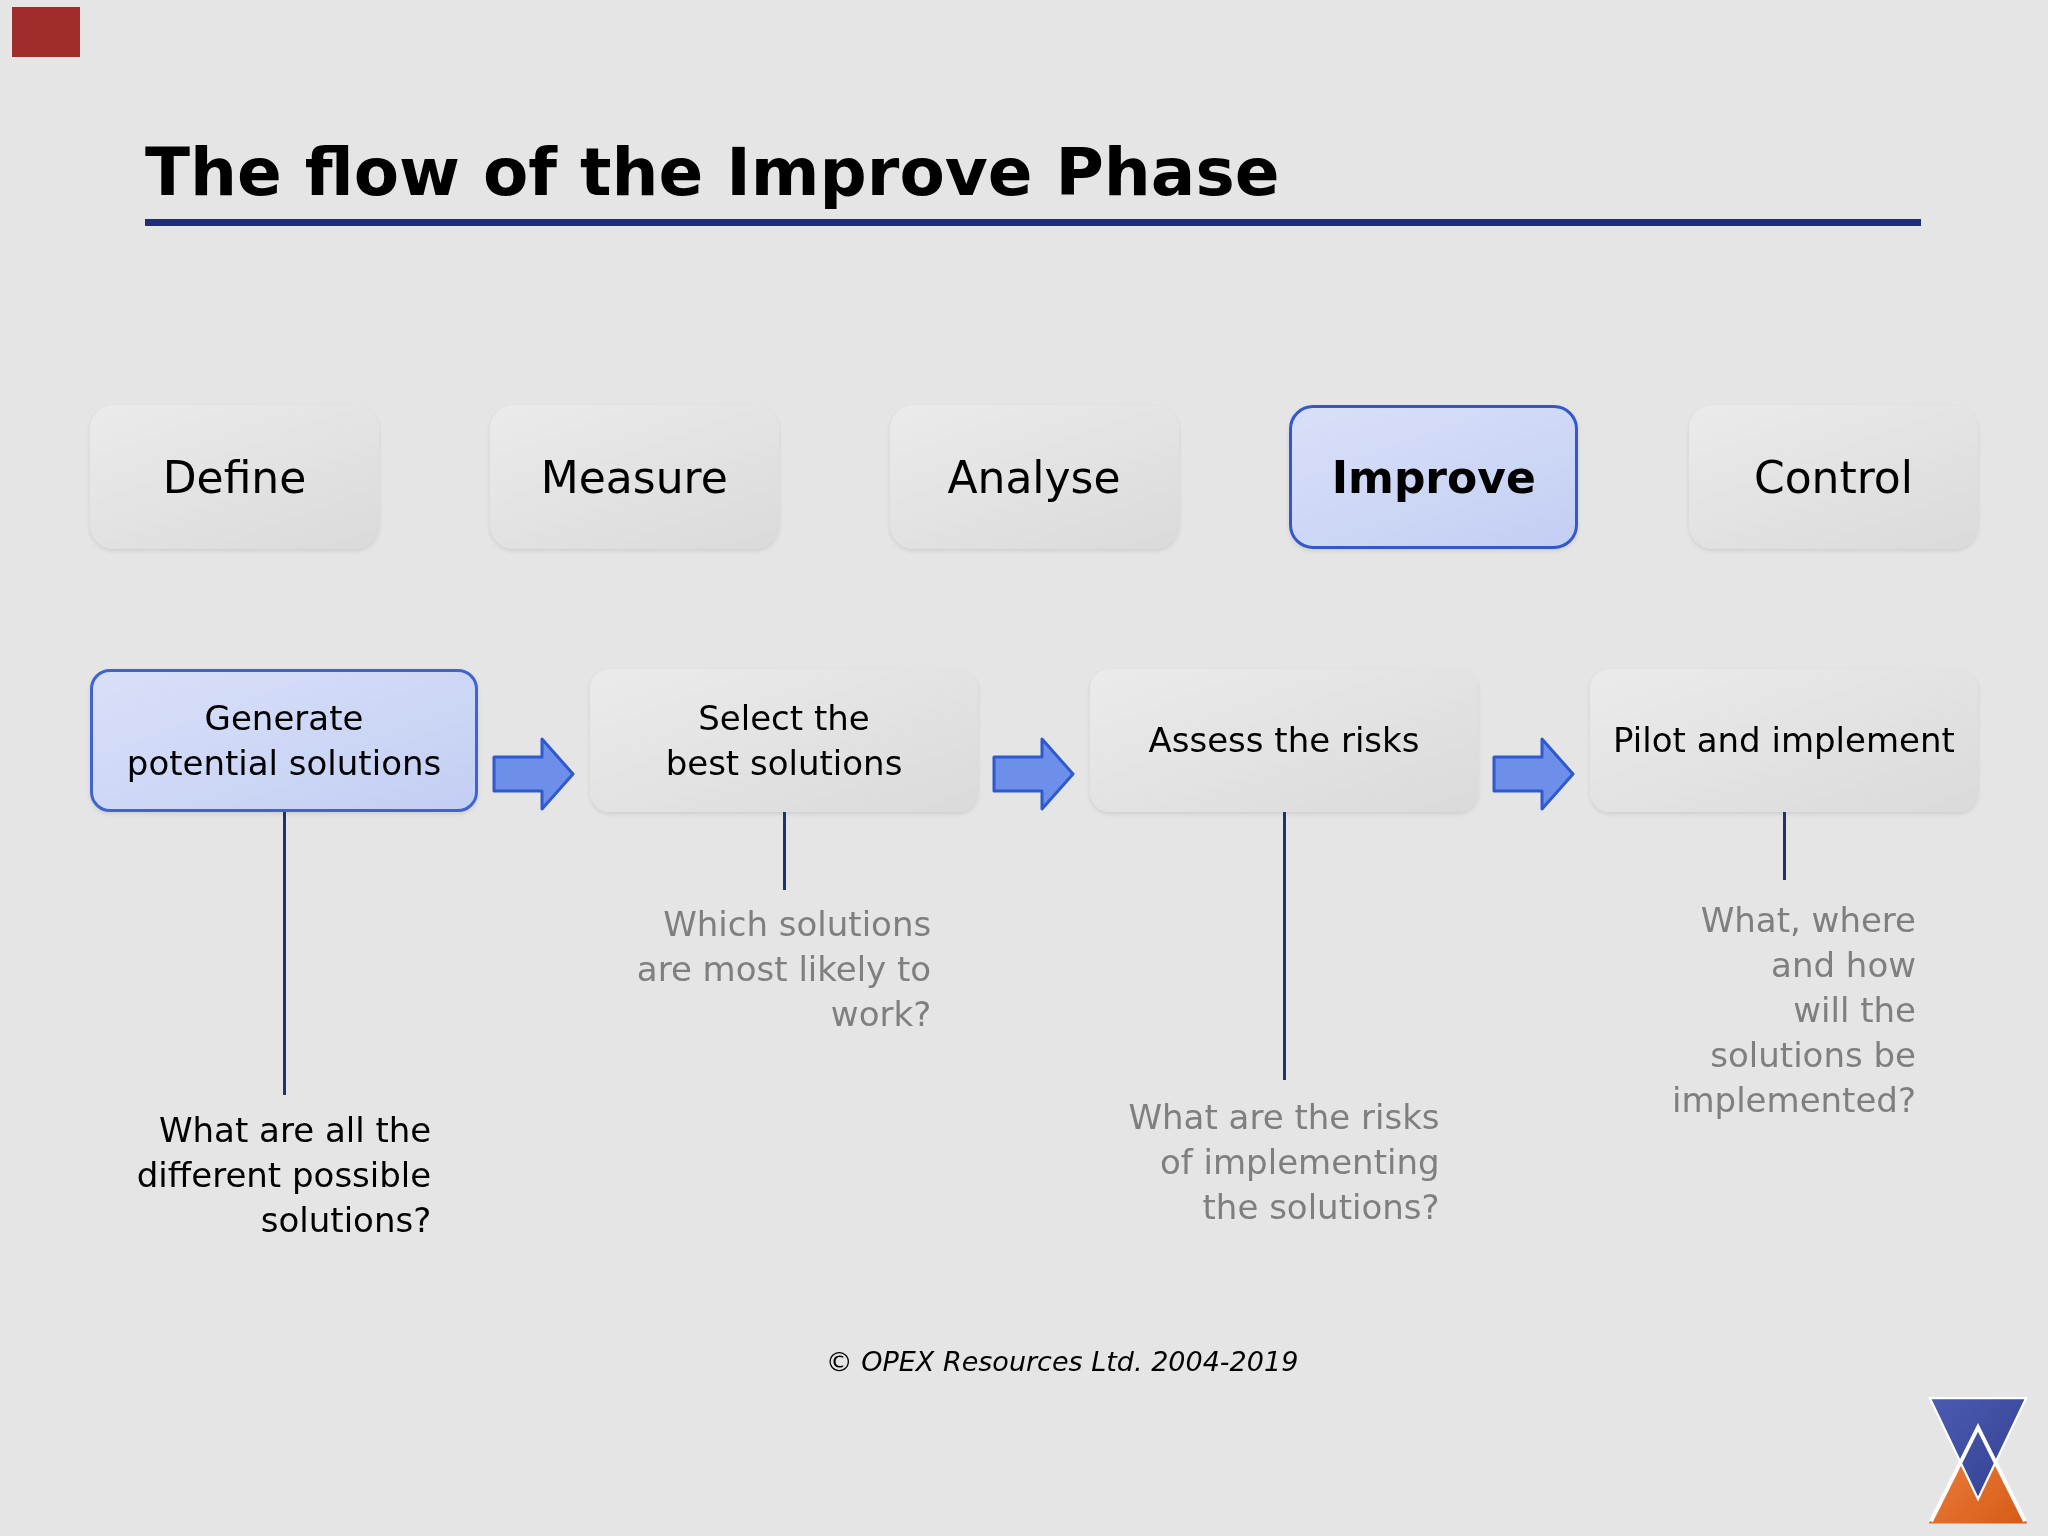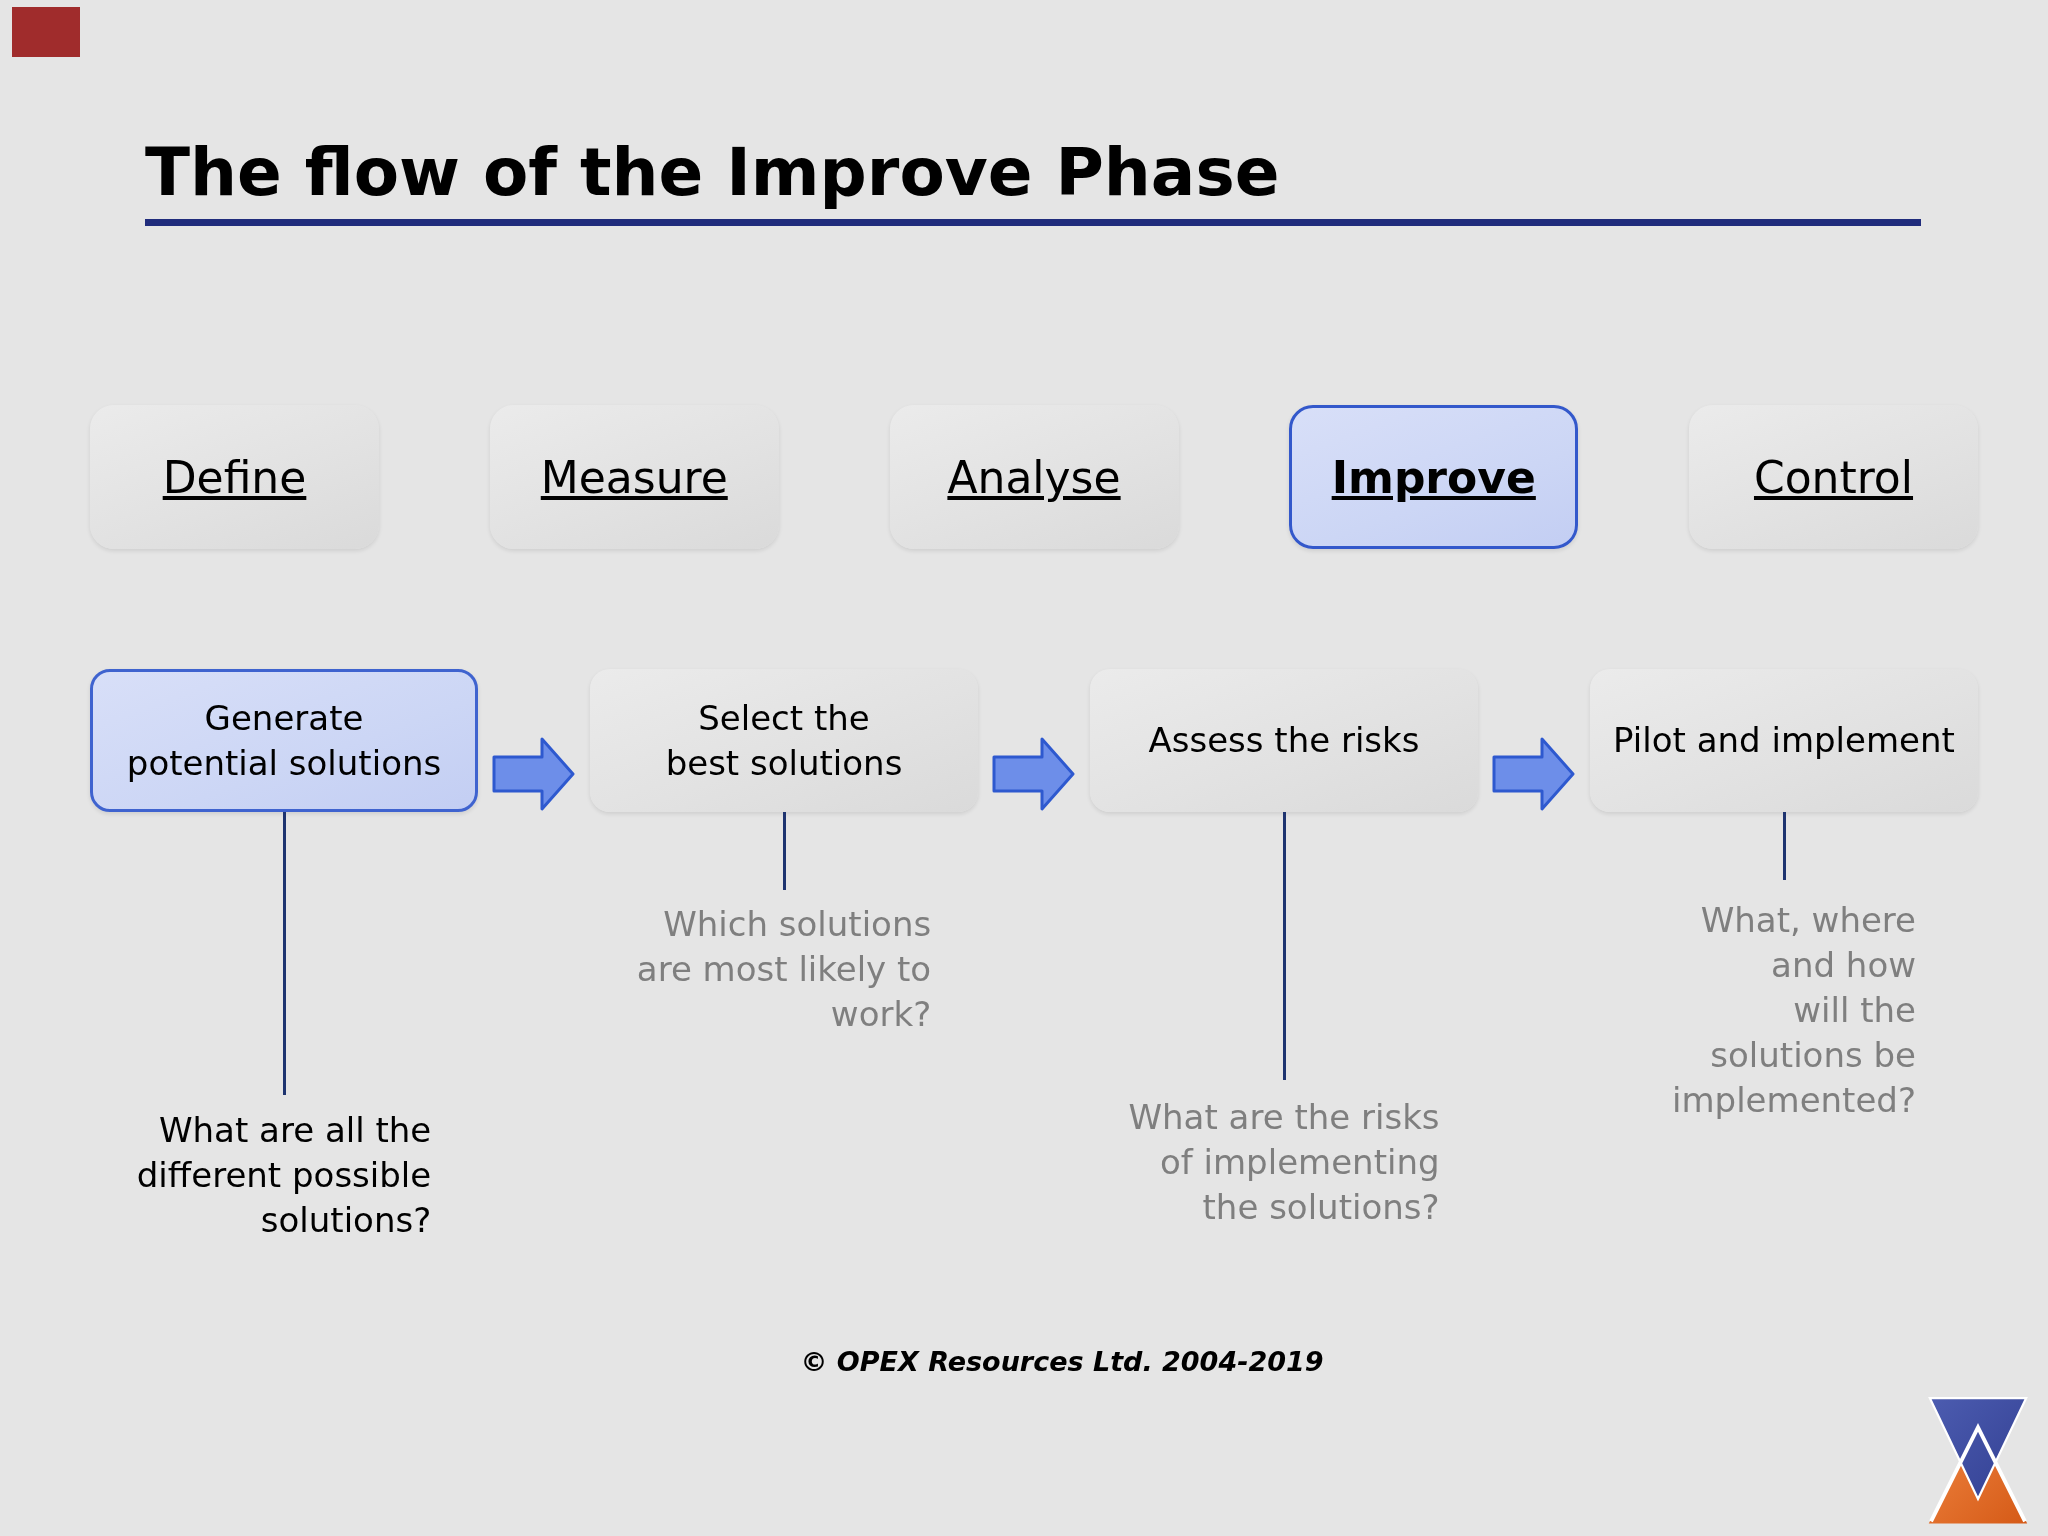--- a/index.html
+++ b/index.html
@@ -6,21 +6,21 @@
   .slide {
     position:relative; width:2048px; height:1536px; background:#e5e5e5;
     font-family:"DejaVu Sans","Liberation Sans",sans-serif; overflow:hidden; color:#000;
   }
 
   .corner-marker { position:absolute; left:12px; top:7px; width:68px; height:50px; background:#a02c2c; }
 
   .title { position:absolute; left:145px; top:90px; font-size:66px; font-weight:bold; color:#000; white-space:nowrap; }
   .title-rule { position:absolute; left:145px; top:219px; width:1776px; height:7px; background:#202c7c; }
 
-  .dmaic-row { position:absolute; left:90px; top:405px; width:1888px; height:144px; display:flex; justify-content:space-between;text-decoration:underline; }
+  .dmaic-row { position:absolute; left:90px; top:405px; width:1888px; height:144px; display:flex; justify-content:space-between; }
   .phase-box {
     width:289px; height:144px; border-radius:24px; box-sizing:border-box;
     background:linear-gradient(160deg,#ebebeb 0%,#e2e2e2 55%,#dadada 100%);
     box-shadow:0 2px 4px rgba(0,0,0,0.10);
     display:flex; align-items:center; justify-content:center;
     font-size:44px; color:#000;
   }
   .phase-box.active {
     background:linear-gradient(160deg,#d8dff8 0%,#ccd6f5 60%,#c3cef3 100%);
     border:3px solid #3358cb; font-weight:bold;
@@ -51,21 +51,21 @@
     position:absolute; transform:translateX(-50%); text-align:right;
     font-size:34px; line-height:1.32; color:#7f7f7f; white-space:pre-line;
   }
   .a0 { left:284px; top:1108px; color:#000; }
   .a1 { left:784px; top:902px; }
   .a2 { left:1284px; top:1095px; }
   .a3 { left:1784px; top:898px; }
 
   .footer {
     position:absolute; left:1062px; top:1344px; transform:translateX(-50%);
-    text-align:center; font-style:italic; font-size:27px; line-height:1.3; color:#000; white-space:nowrap;font-weight:bold;
+    text-align:center; font-style:italic; font-size:27px; line-height:1.3; color:#000; white-space:nowrap;
   }
 
   .logo { position:absolute; left:1922px; top:1396px; width:112px; height:132px; }
 </style>
 </head>
 <body>
 
 <div class="slide">
 
   <div class="corner-marker"></div>

